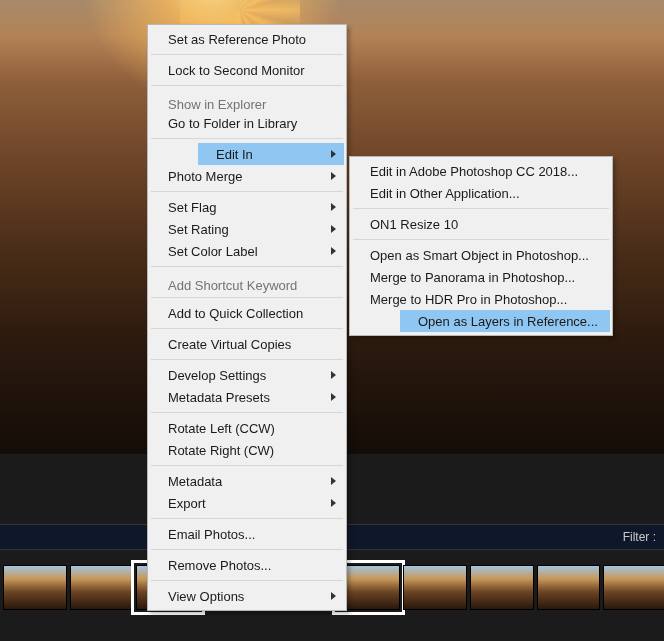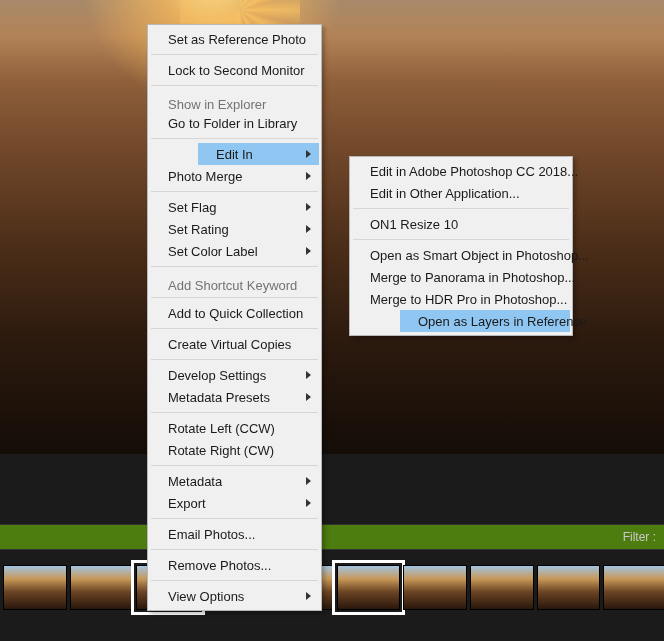--- a/index.html
+++ b/index.html
@@ -54,21 +54,21 @@
     width: 664px;
     height: 187px;
     background: #1b1b1b;
   }
   .filter-bar {
     position: absolute;
     top: 524px;
     left: 0;
     width: 664px;
     height: 26px;
-    background: #4d7c0f;
+    background: #0f172a;
     border-top: 1px solid #333;
     border-bottom: 1px solid #333;
     color: #c9c9c9;
     font-size: 12px;
     display: flex;
     justify-content: flex-end;
     align-items: center;
     padding-right: 8px;
     box-sizing: border-box;
   }
@@ -108,26 +108,26 @@
     position: absolute;
     background: #f0f0f0;
     border: 1px solid #b8b8b8;
     box-shadow: 3px 3px 4px rgba(0,0,0,0.25);
     padding: 3px 2px;
     box-sizing: border-box;
   }
   .menu.main {
     left: 147px;
     top: 24px;
-    width: 175px;
+    width: 200px;
   }
   .menu.sub {
     left: 349px;
     top: 156px;
-    width: 224px;
+    width: 264px;
   }
   .menu-item {
     display: flex;
     align-items: center;
     height: 22px;
     padding-left: 18px;
     padding-right: 18px;
     position: relative;
     white-space: nowrap;
     cursor: default;

